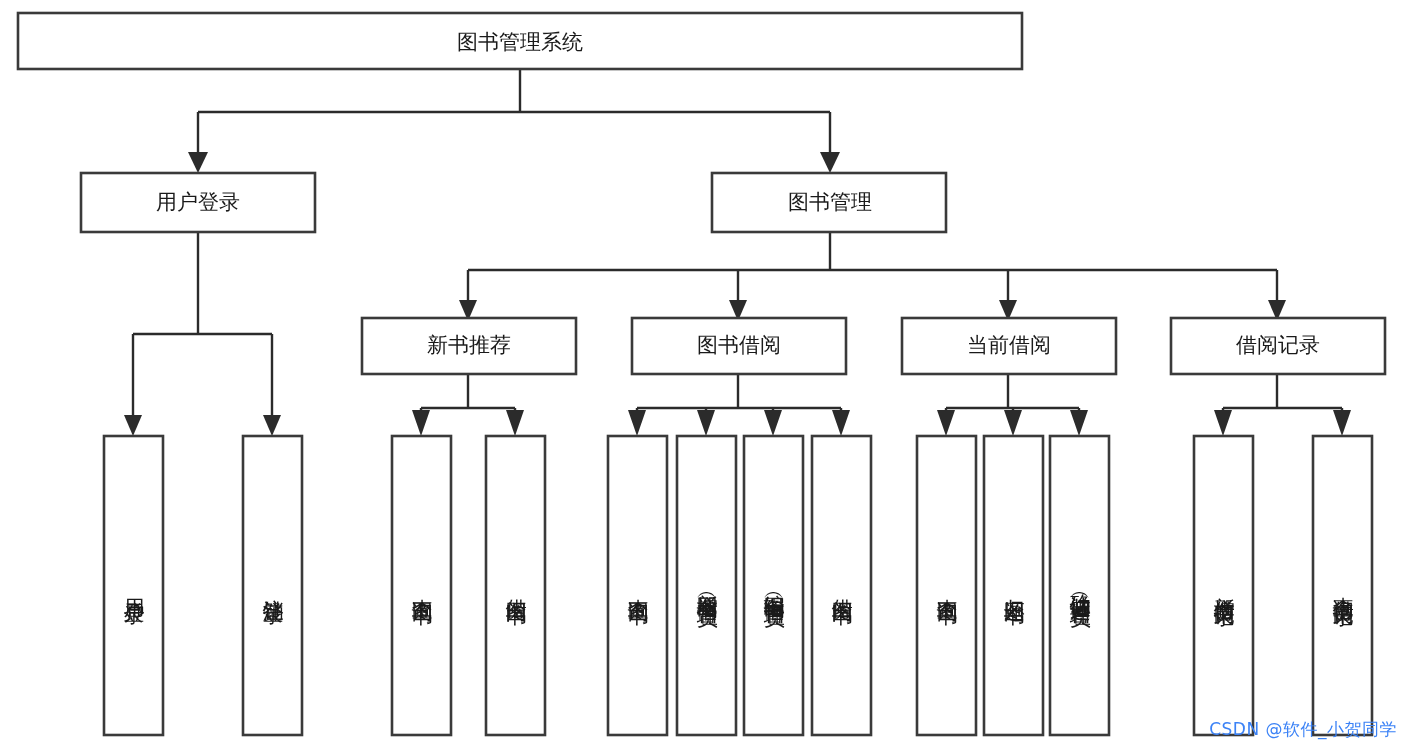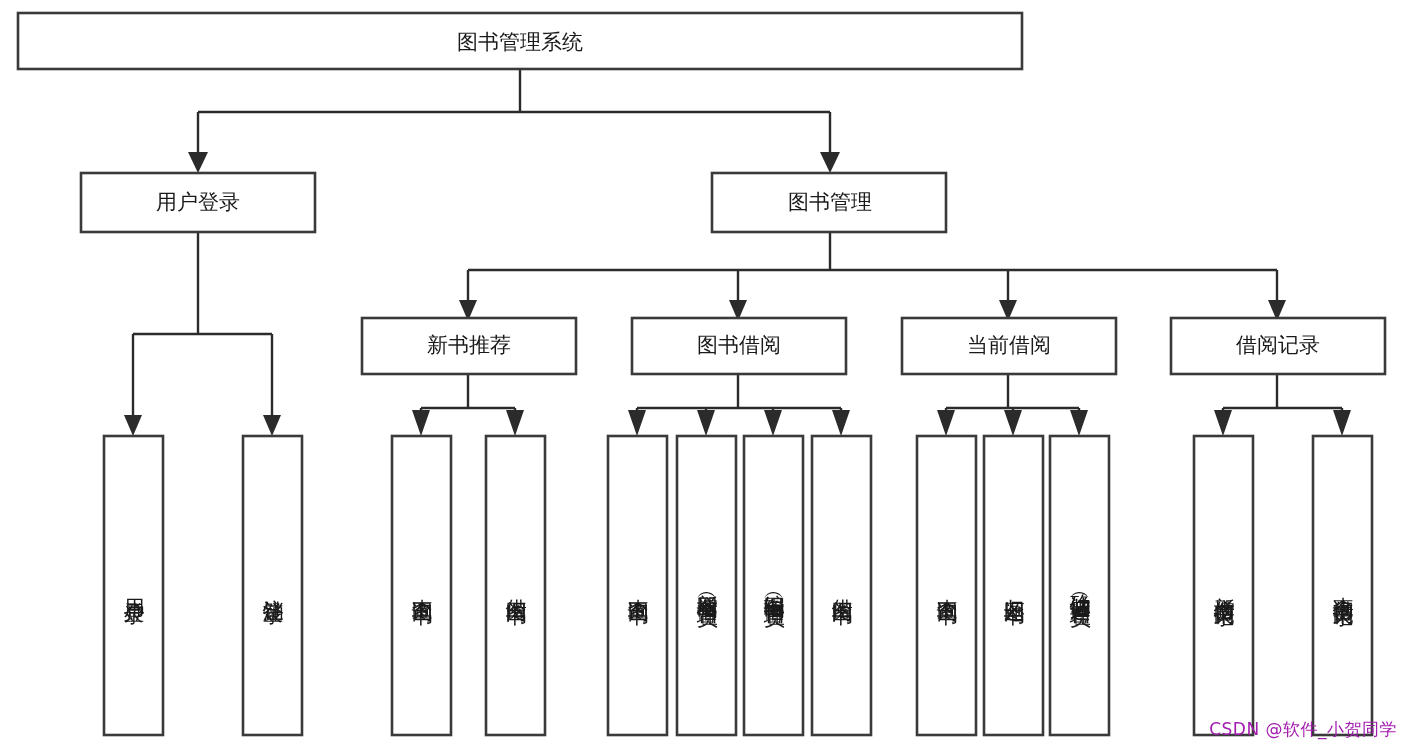--- a/index.html
+++ b/index.html
@@ -64,21 +64,21 @@
     text-align: center;
     white-space: nowrap;
     pointer-events: none;
   }
   .watermark {
     position: absolute;
     right: 8px;
     bottom: 6px;
     font-family: "DejaVu Sans", "Liberation Sans", sans-serif;
     font-size: 17px;
-    color: #a21caf;
+    color: #3b82f6;
     letter-spacing: 0.5px;
     white-space: nowrap;
   }
 </style>
 </head>
 <body>
 
 <div id="diagram-root">
 
   <svg class="diagram-svg" viewBox="0 0 1405 747">

